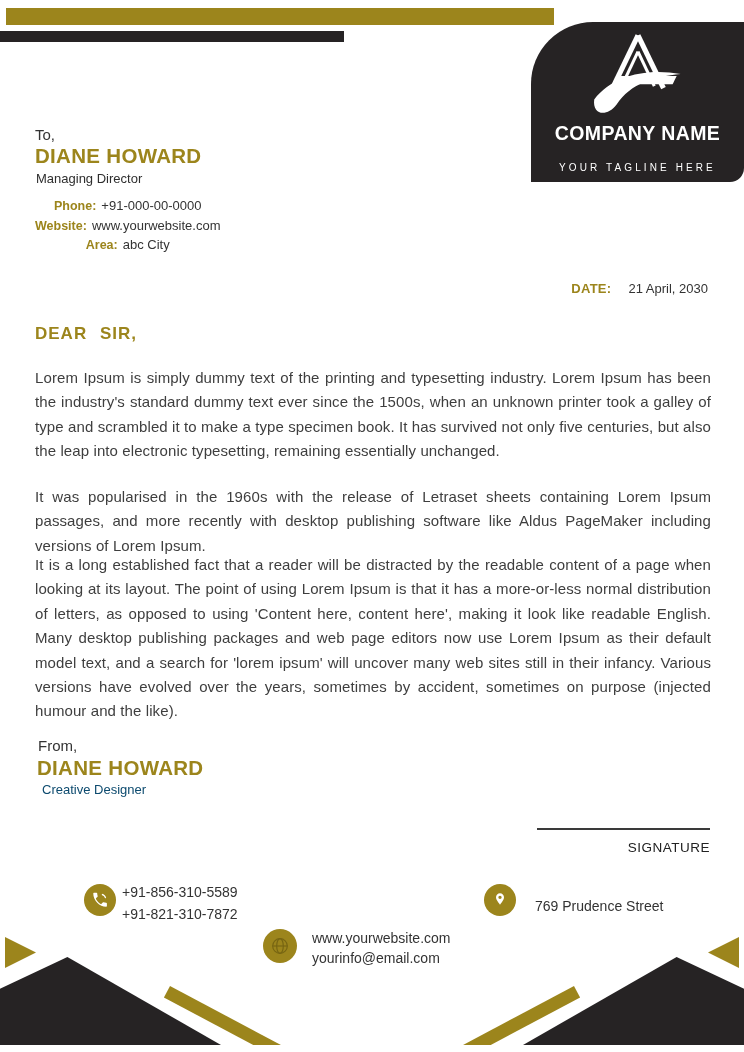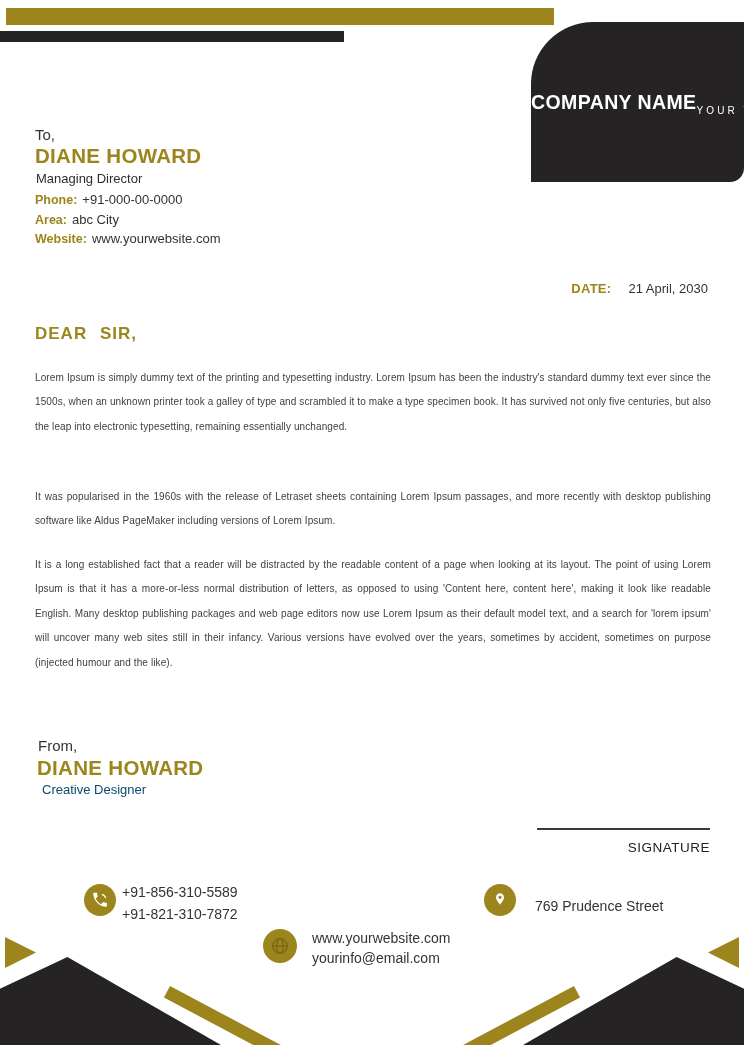--- a/index.html
+++ b/index.html
@@ -11,41 +11,41 @@
   .abs { position:absolute; }
 
   
   .gold-bar   { left:6px; top:8px;  width:548px; height:17px; background:#9c851c; }
   .dark-bar   { left:0;   top:31px; width:344px; height:11px; background:#262324; }
 
   
   .company-block {
     left:531px; top:22px; width:213px; height:160px;
     background:#262324; border-radius:62px 0 14px 0; z-index:2;
-    display:flex; align-items:center;
+    display:flex; flex-direction:column; align-items:center;
   }
   .logo { margin-top:8px; display:block; }
   .company-name { color:#fff; font-weight:bold; font-size:19.5px; letter-spacing:0.4px; margin-top:0px; white-space:nowrap; }
   .tagline      { color:#fff; font-size:10px; letter-spacing:3.1px; margin-top:17px; white-space:nowrap;text-align:center; }
 
   
   .to-label   { left:35px; top:126px; font-size:15px; color:#333; }
   .recip-name { left:35px; top:144px; font-size:20.5px; font-weight:bold; color:#9c851c; letter-spacing:0.3px; }
   .recip-title{ left:36px; top:171px; font-size:13px; color:#2e2e2e; }
-  .contacts   { left:35px; top:192px; }
+  .contacts   { left:35px; top:198px;text-align:center; }
   .contact-row{ height:19.5px; font-size:13px; color:#333; }
   .contact-row b { color:#9c851c; font-size:12.5px; margin-right:5px; }
 
   
   .date-row { top:281px; right:36px; font-size:13px; color:#333; }
   .date-row b { color:#9c851c; font-size:13px; margin-right:17px; letter-spacing:0.3px; }
 
   
   .salutation { left:35px; top:324px; font-size:17px; font-weight:bold; color:#9c851c; letter-spacing:1px; word-spacing:7px; }
-  .body-par { left:35px; width:676px; font-size:10px; line-height:24.4px; text-align:justify; color:#3e3e3e; letter-spacing:0.1px; }
+  .body-par { left:35px; width:676px; font-size:15px; line-height:24.4px; text-align:justify; color:#3e3e3e; letter-spacing:0.1px; }
   .p1 { top:366px; } .p2 { top:485px; } .p3 { top:553px; }
 
   
   .from-label  { left:38px; top:737px; font-size:15px; color:#333; }
   .sender-name { left:37px; top:756px; font-size:20.5px; font-weight:bold; color:#9c851c; letter-spacing:0.3px; }
   .sender-title{ left:42px; top:782px; font-size:13px; color:#0c4a6e; }
 
   
   .sig-line  { left:537px; top:828px; width:173px; height:2px; background:#3a3a3a; }
   .sig-label { right:34px; top:840px; font-size:13.5px; color:#222; letter-spacing:0.5px;text-align:right; }
@@ -91,24 +91,24 @@
 
 <div class="abs to-label">To,</div>
 <div class="abs recip-name">DIANE HOWARD</div>
 <div class="abs recip-title">Managing Director</div>
 
 <div class="abs contacts">
   <div class="contact-row">
     <b>Phone:</b><span>+91-000-00-0000</span>
   </div>
   <div class="contact-row">
-    <b>Area:</b><span>abc City</span>
+    <b>Website:</b><span>www.yourwebsite.com</span>
   </div>
   <div class="contact-row">
-    <b>Website:</b><span>www.yourwebsite.com</span>
+    <b>Area:</b><span>abc City</span>
   </div>
 </div>
 
 <div class="abs date-row">
   <b>DATE:</b><span>21 April, 2030</span>
 </div>
 
 <div class="abs salutation">DEAR SIR,</div>
 <p class="abs body-par p1">Lorem Ipsum is simply dummy text of the printing and typesetting industry. Lorem Ipsum has been the industry's standard dummy text ever since the 1500s, when an unknown printer took a galley of type and scrambled it to make a type specimen book. It has survived not only five centuries, but also the leap into electronic typesetting, remaining essentially unchanged.</p>
 <p class="abs body-par p2">It was popularised in the 1960s with the release of Letraset sheets containing Lorem Ipsum passages, and more recently with desktop publishing software like Aldus PageMaker including versions of Lorem Ipsum.</p>

